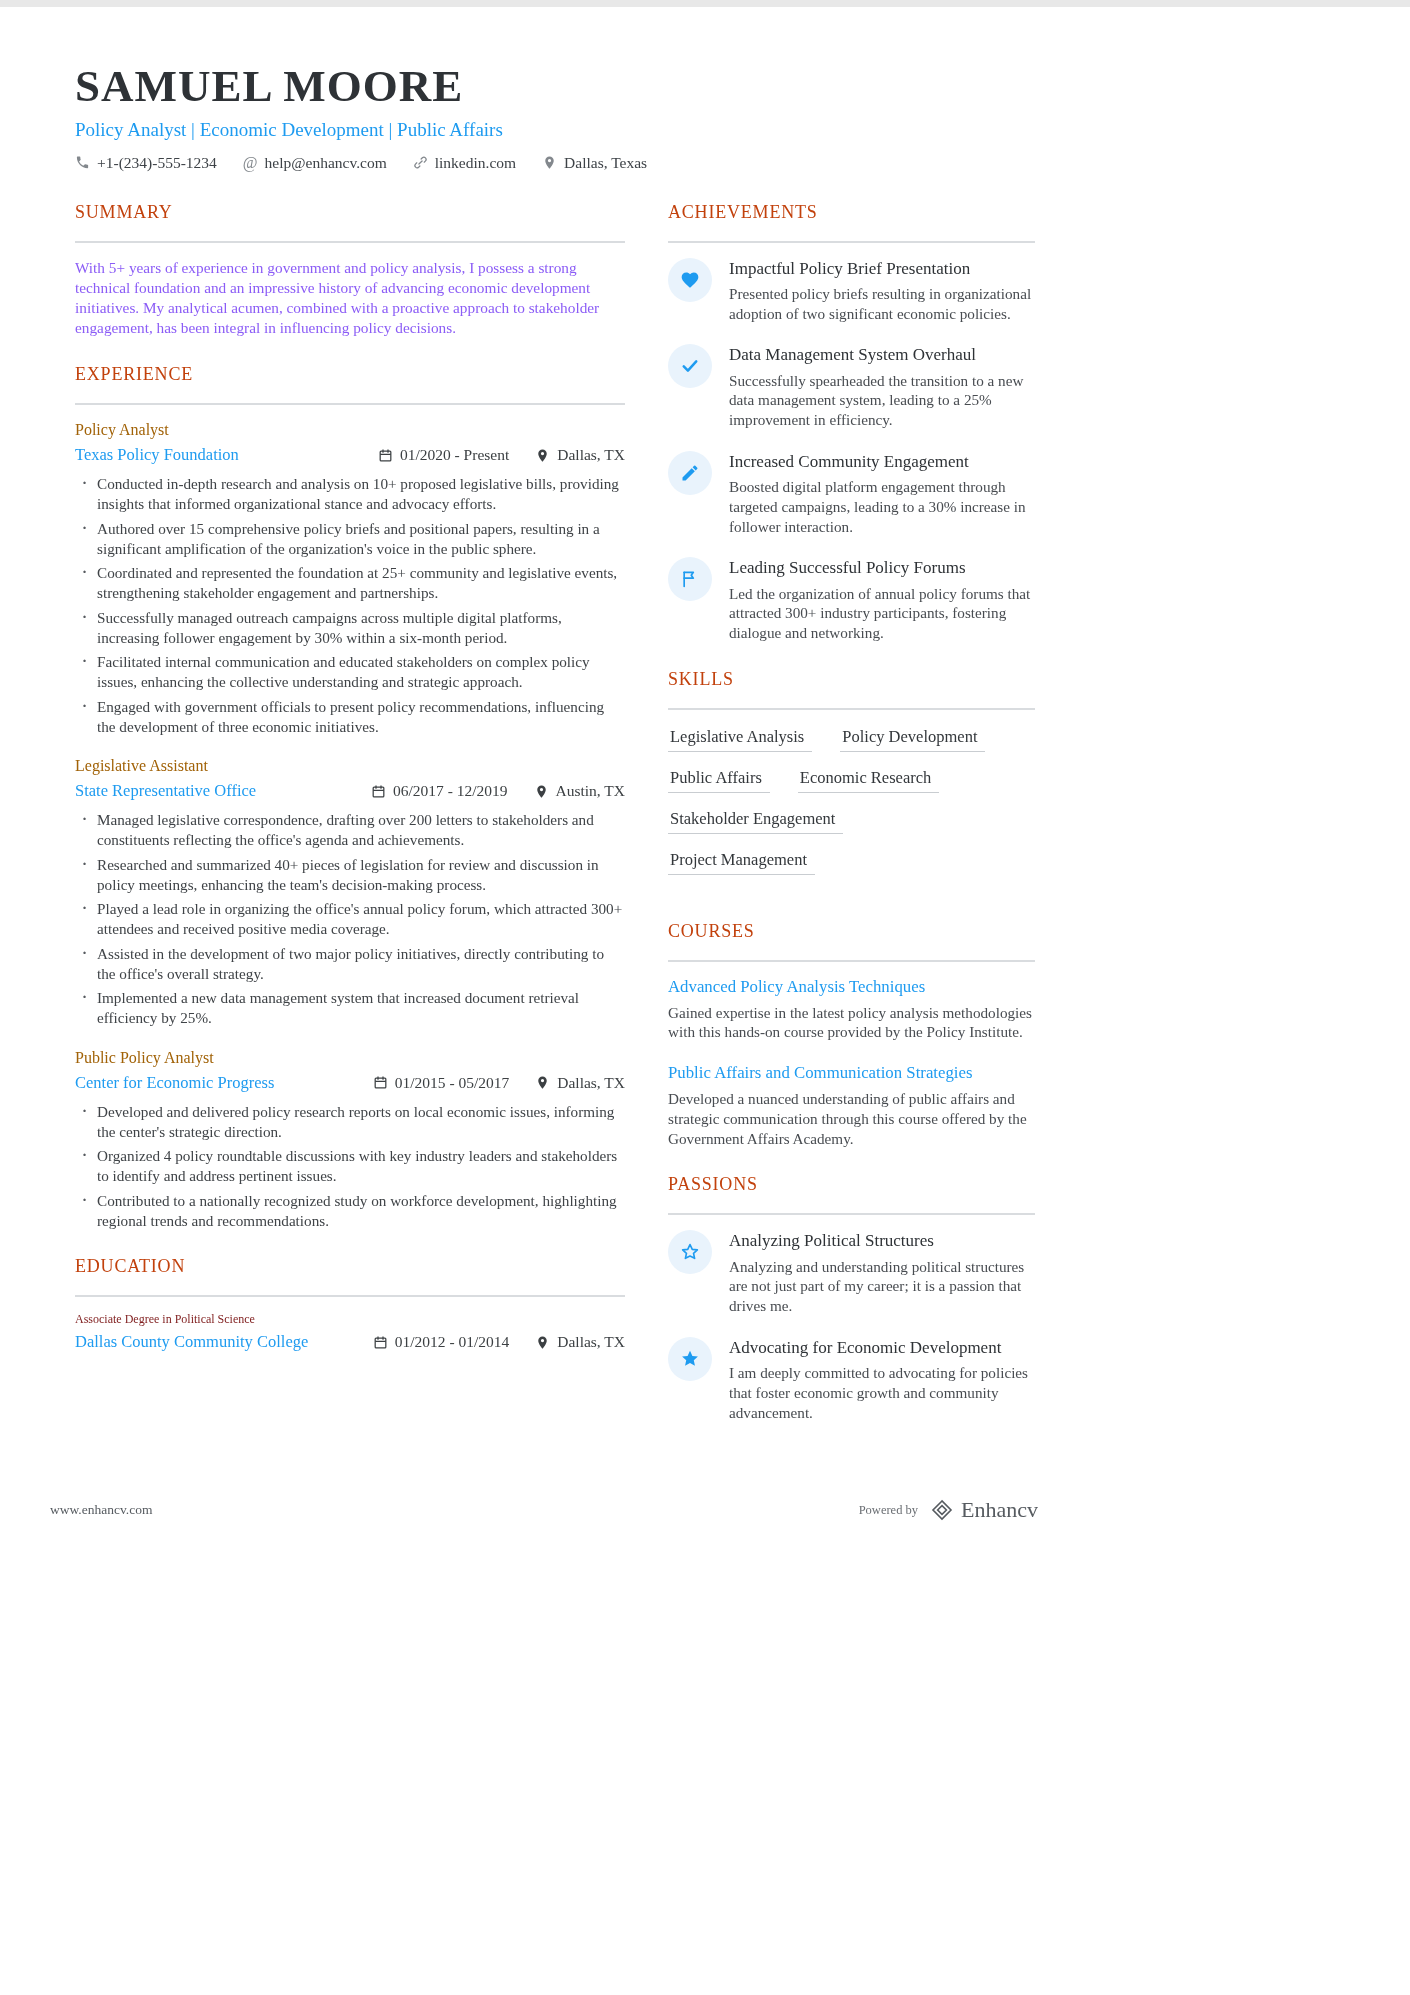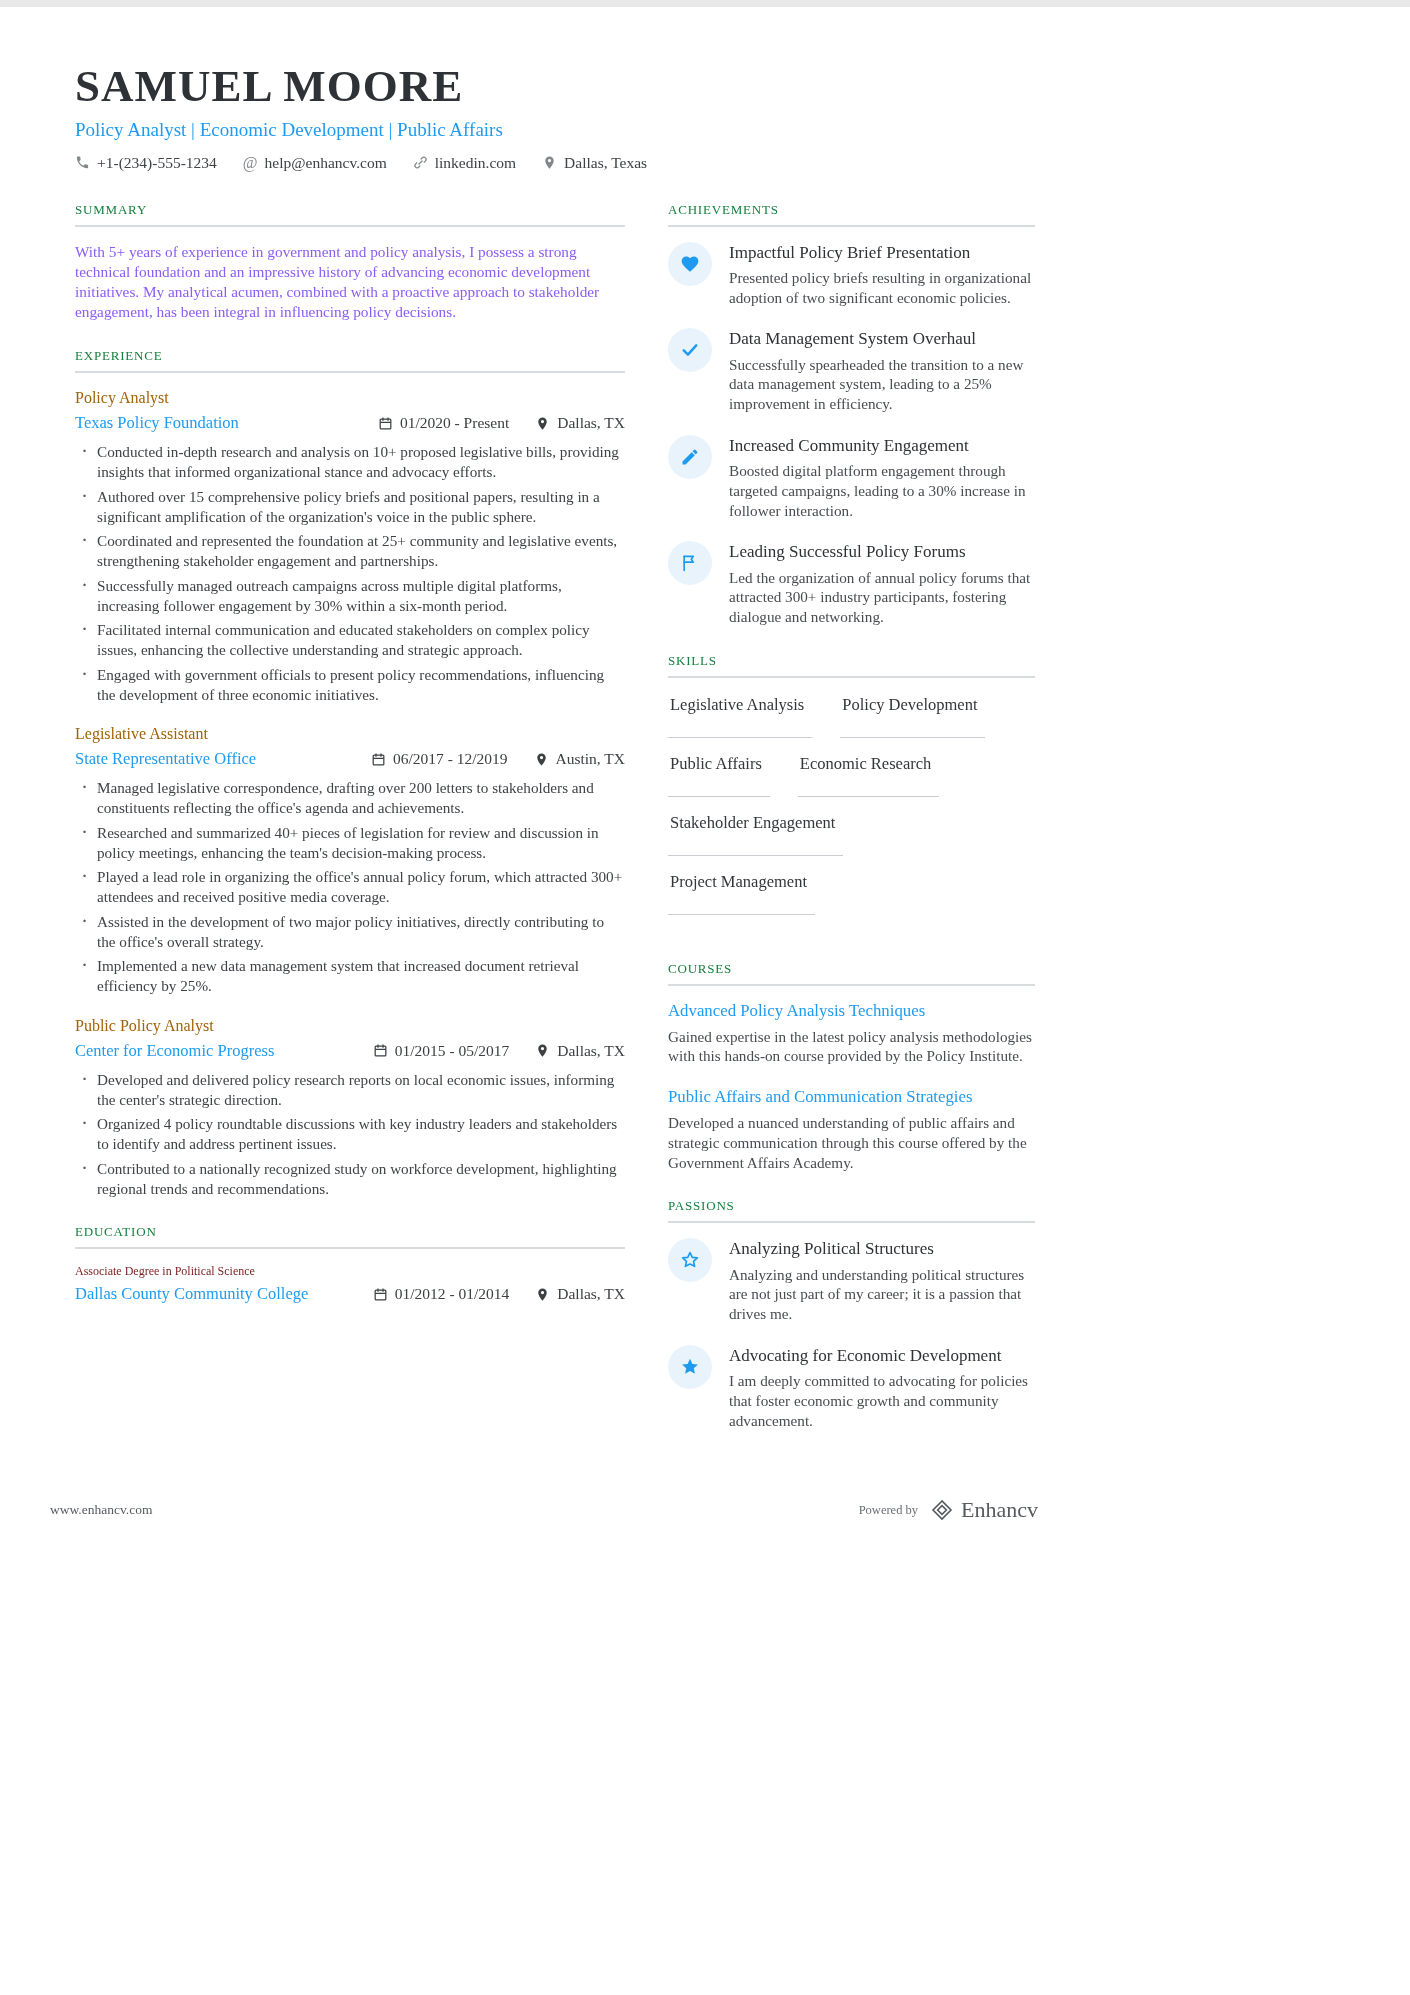--- a/index.html
+++ b/index.html
@@ -25,22 +25,22 @@
   .contact .at { font-size: 16px; line-height: 1; }
   .ci { width: 15px; height: 15px; }
 
   
   .columns { display: flex; gap: 43px; margin-top: 30px; }
   .col-left { width: 550px; flex: none; }
   .col-right { width: 367px; flex: none; }
   section { margin-bottom: 26px; }
 
   .sec-h {
-    font-size: 13px; font-weight: 400; letter-spacing: 0.8px; color: #15803d;
-    border-bottom: 2px solid #d9dcdf; padding-bottom: 7px; margin-bottom: 15px;
+    font-size: 18px; font-weight: 400; letter-spacing: 0.8px; color: #c2410c;
+    border-bottom: 2px solid #d9dcdf; padding-bottom: 18px; margin-bottom: 15px;
   }
 
   .summary-text { font-size: 15.3px; line-height: 1.32; color: #8b5cf6; }
 
   
   .job { margin-bottom: 20px; }
   .job-title { font-size: 16px; font-weight: 500; color: #a16207; line-height: 1.25; }
   .job-meta { display: flex; align-items: center; margin: 5px 0 9px; }
   .company { flex: 1; font-size: 16.5px; color: #1e9bf0; }
   .meta-item { display: inline-flex; align-items: center; gap: 7px; font-size: 15.5px; color: #3c4043; white-space: nowrap; }
@@ -63,21 +63,21 @@
   }
   .icon-circle svg { width: 20px; height: 20px; }
   .ico-body { flex: 1; }
   .ico-title { font-size: 17px; font-weight: 500; color: #2e3236; margin-bottom: 5px; line-height: 1.25; }
   .ico-text { font-size: 15.2px; line-height: 1.3; color: #484c51; }
 
   
   .skills-wrap { padding-top: 2px; }
   .skill {
     display: inline-block; font-size: 16.5px; color: #33373b;
-    padding: 0 8px 22px 2px; border-bottom: 1px solid #c9cdd1;
+    padding: 0 8px 4px 2px; border-bottom: 1px solid #c9cdd1;
     margin: 0 24px 16px 0;
   }
   .skills-section { margin-bottom: 30px; }
 
   
   .course { margin-bottom: 21px; }
   .course-title { font-size: 16.8px; color: #1e9bf0; margin-bottom: 5px; line-height: 1.25; }
   .course-text { font-size: 15.2px; line-height: 1.3; color: #484c51; }
 
   

